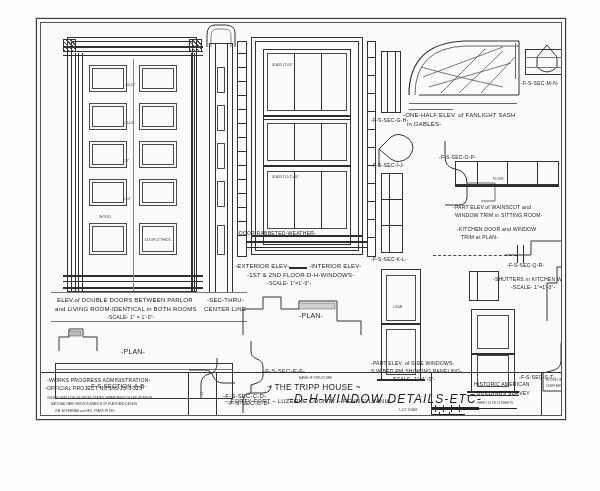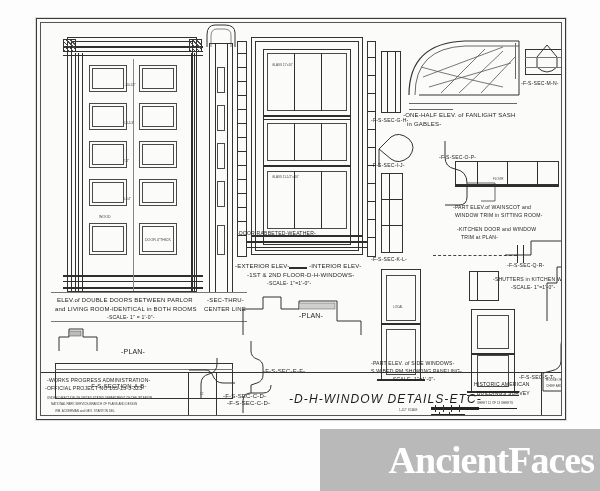--- a/index.html
+++ b/index.html
@@ -410,34 +410,36 @@
           <span class="cap c6" style="left:6px;top:5px;">-WORKS PROGRESS ADMINISTRATION-</span>
           <span class="cap c6" style="left:4px;top:13px;">-OFFICIAL PROJECT NO.165-23-3-323-</span>
           <span class="nano" style="left:6px;top:23px;">UNDER DIRECTION OF UNITED STATES DEPARTMENT OF THE INTERIOR</span>
           <span class="nano" style="left:10px;top:29px;">NATIONAL PARK SERVICE-BRANCH OF PLANS AND DESIGN</span>
         </div>
 
         <div class="tbcell tb-num">
           <span class="nano" style="left:11px;top:19px;">12</span>
         </div>
 
+        <div class="tbcell tb-name">
+          <span class="nano" style="left:82px;top:3px;">NAME OF STRUCTURE</span>
+          <span class="cap c9" style="left:50px;top:10px;">~ THE TRIPP HOUSE ~</span>
+          <span class="cap c7" style="left:8px;top:25px;">~ FORTY-FORT ~ LUZERNE  COUNTY ~ PENNSYLVANIA  ~</span>
+        </div>
 
 
         <div class="tbcell tb-habs">
           <span class="cap c6" style="left:8px;top:9px;">HISTORIC AMERICAN</span>
           <span class="cap c6" style="left:11px;top:18px;">BUILDINGS SURVEY</span>
           <span class="nano" style="left:11px;top:28px;">SHEET 12 OF 13 SHEETS</span>
         </div>
 
         <div class="tbcell tb-last">
           <span class="nano" style="left:4px;top:5px;">HOUSE OF CONGRESS</span>
           <span class="nano" style="left:4px;top:11px;">CHIEF ARCHITECT</span>
         </div>
       </div>
 
     </div>
   </div>
 
-  <div class="wm">
-    <span>AncientFaces</span>
-  </div>
 
 </div>
 
 </body></html>

